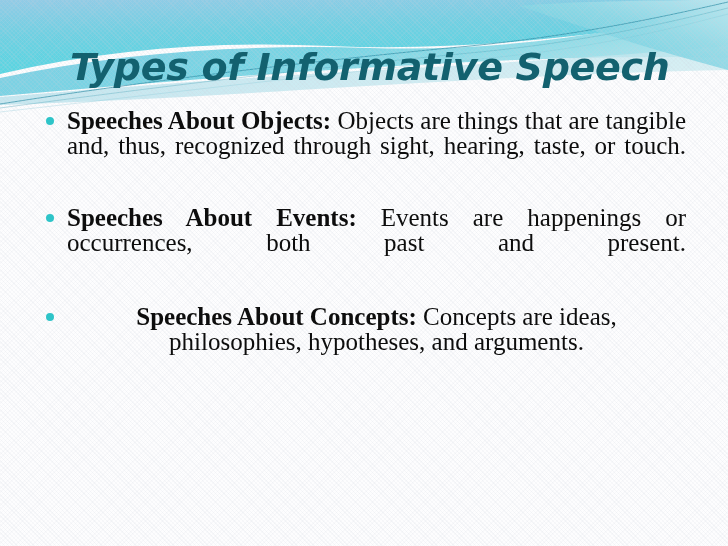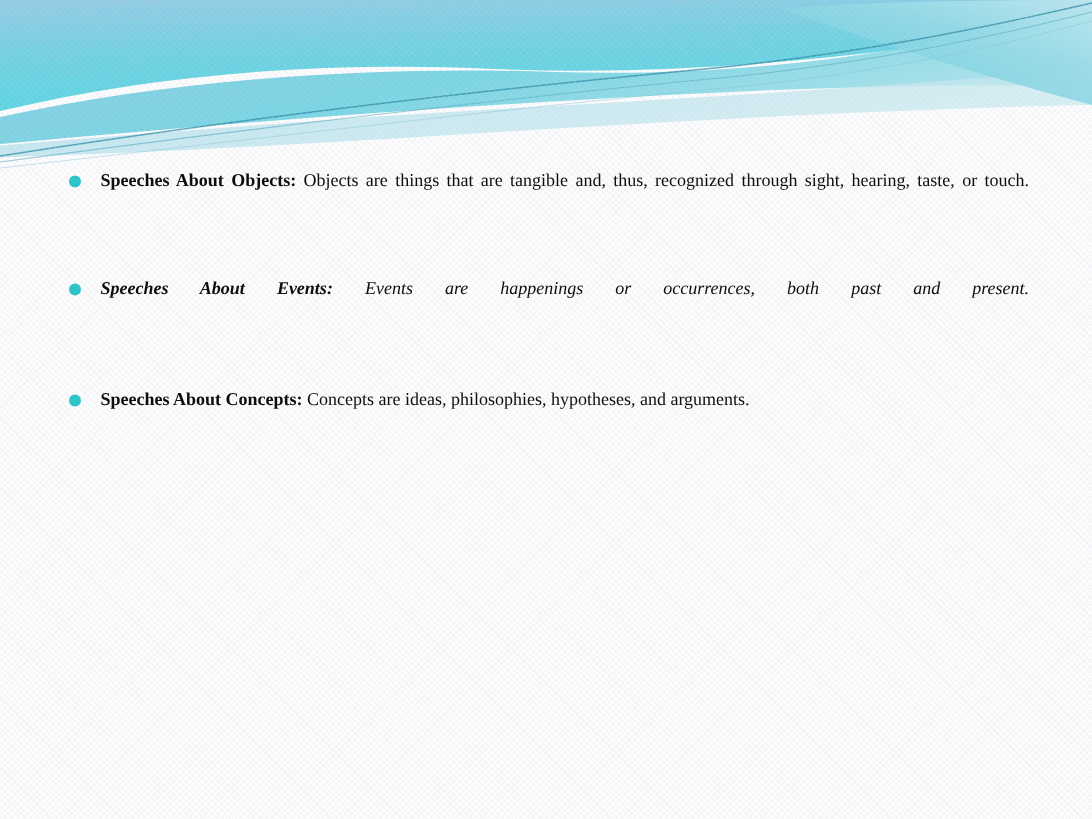--- a/index.html
+++ b/index.html
@@ -74,28 +74,28 @@
   ul.bullets {
     list-style: none;
     margin: 0;
     padding: 0;
   }
 
   li.bullet-item {
     position: relative;
     margin: 0 0 20px 0;
     padding: 0 42px 0 67px;
-    font-size: 12px;
+    font-size: 25px;
     line-height: 25px;
     color: #0d0d0d;
   }
   li.bullet-item:last-child { margin-bottom: 0; }
 
   li.bullet-item.justify .bullet-text { text-align: justify; }
-  li.bullet-item.left .bullet-text { text-align: left; }
+  li.bullet-item.left .bullet-text { text-align: center; }
 
   .bullet-marker {
     position: absolute;
     left: 46px;
     top: 9px;
     width: 8px;
     height: 8px;
     border-radius: 50%;
     background: #2ec4c8;
   }
@@ -110,21 +110,21 @@
     width: 100%;
   }
 
   .lead {
     font-weight: bold;
   }
   .rest { font-weight: normal; }
 
   
   #item-0 { margin-bottom: 22px; }
-  #item-1 { margin-bottom: 24px; font-style: italic; }
+  #item-1 { margin-bottom: 24px; }
   #item-2 { margin-bottom: 23px; }
 </style>
 </head>
 <body>
 
 <div id="slide">
 
   <svg id="header-art" viewBox="0 0 728 120" preserveAspectRatio="none" xmlns="http://www.w3.org/2000/svg">
     <defs>
       <linearGradient id="gradMain" x1="0" y1="0" x2="0.25" y2="1">
@@ -172,20 +172,21 @@
 
     <path d="M0,104 C140,82 300,62 470,46 C570,36 650,20 728,2" fill="none" stroke="#2e8ea6" stroke-width="0.9" opacity="0.8"></path>
     <path d="M0,108 C150,88 310,68 480,52 C580,42 655,26 728,8" fill="none" stroke="#4fa7ba" stroke-width="0.7" opacity="0.6"></path>
     <path d="M0,112 C160,94 320,74 490,58 C590,48 660,32 728,14" fill="none" stroke="#79c2d2" stroke-width="0.6" opacity="0.5"></path>
 
     <path d="M0,120 L728,120 L728,28
              C610,56 470,72 330,70
              C210,68 100,84 0,110 Z" fill="#ffffff" opacity="0.0"></path>
   </svg>
 
+  <div class="slide-title">Types of Informative Speech</div>
 
   <div id="content">
     <ul class="bullets">
 
       <li class="bullet-item justify" id="item-0">
         <span class="bullet-marker"></span>
         <span class="bullet-text"><span class="lead">Speeches About Objects:</span><span class="rest"> Objects are things that are tangible and, thus, recognized through sight, hearing, taste, or touch.</span></span>
       </li>
 
       <li class="bullet-item justify" id="item-1">

